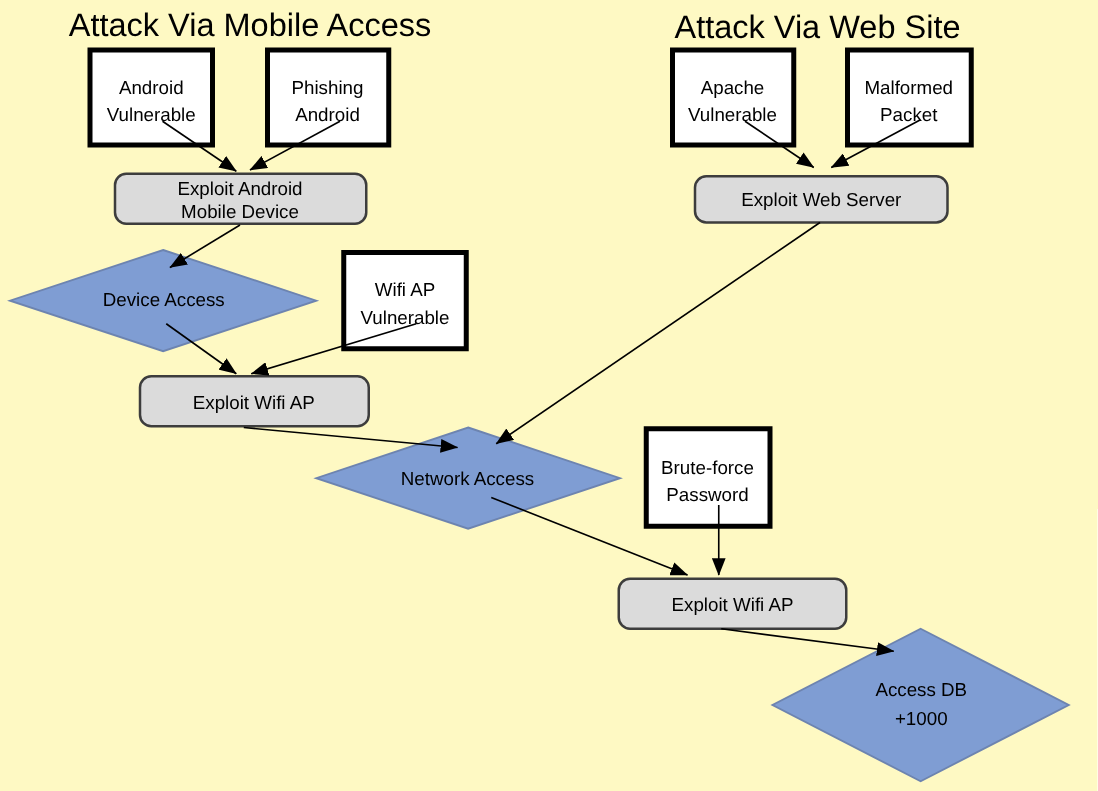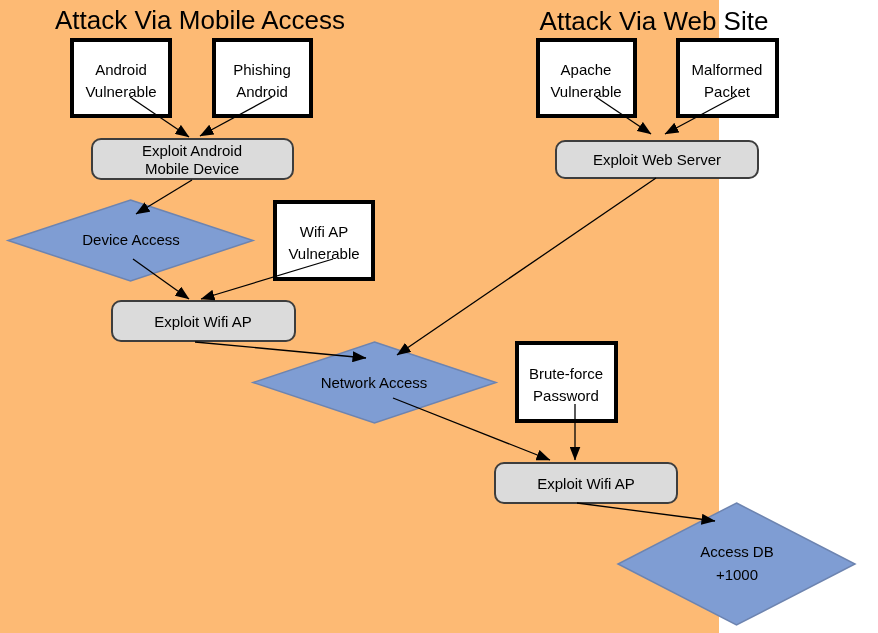--- a/index.html
+++ b/index.html
@@ -6,23 +6,23 @@
     margin: 0;
     padding: 0;
     background: #ffffff;
     width: 878px;
     height: 633px;
     overflow: hidden;
     font-family: "Liberation Sans", sans-serif;
   }
   #canvas-wrap {
     position: relative;
-    width: 719px;
+    width: 878px;
     height: 633px;
-    background: #fdba74;
+    background: #fef9c3;
   }
   svg { display: block; }
   .title {
     font-family: "Liberation Sans", sans-serif;
     font-size: 26px;
     fill: #000000;
     text-anchor: middle;
   }
   .lbl {
     font-family: "Liberation Sans", sans-serif;

